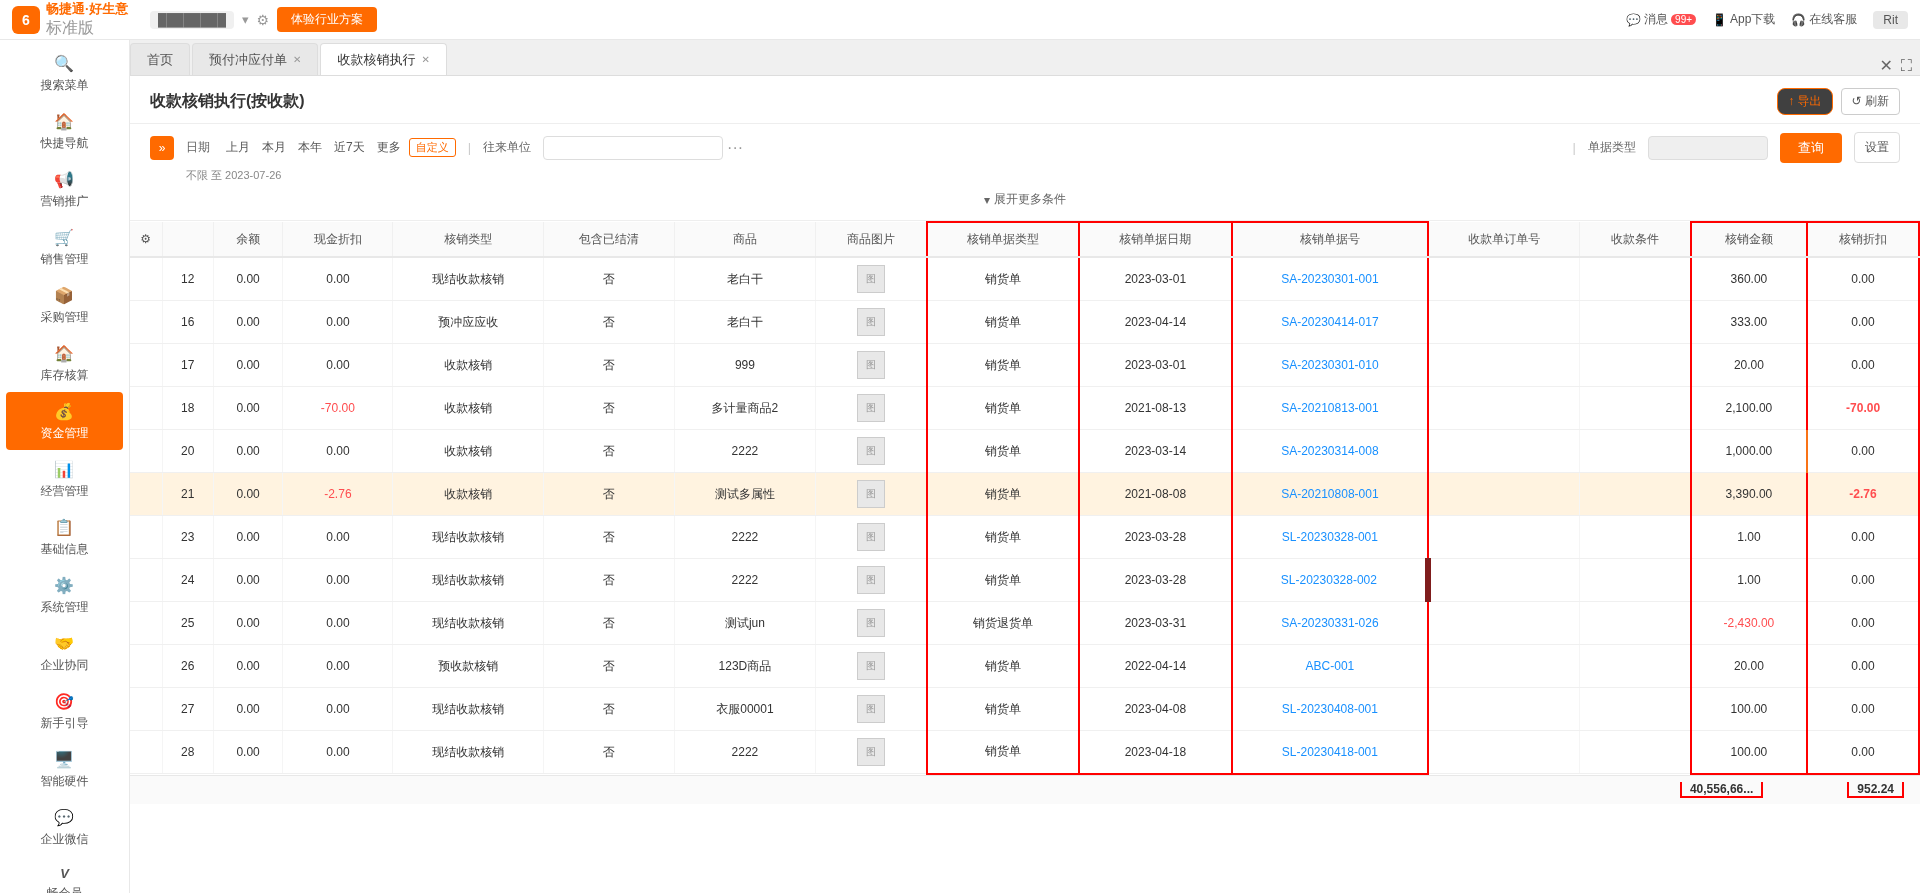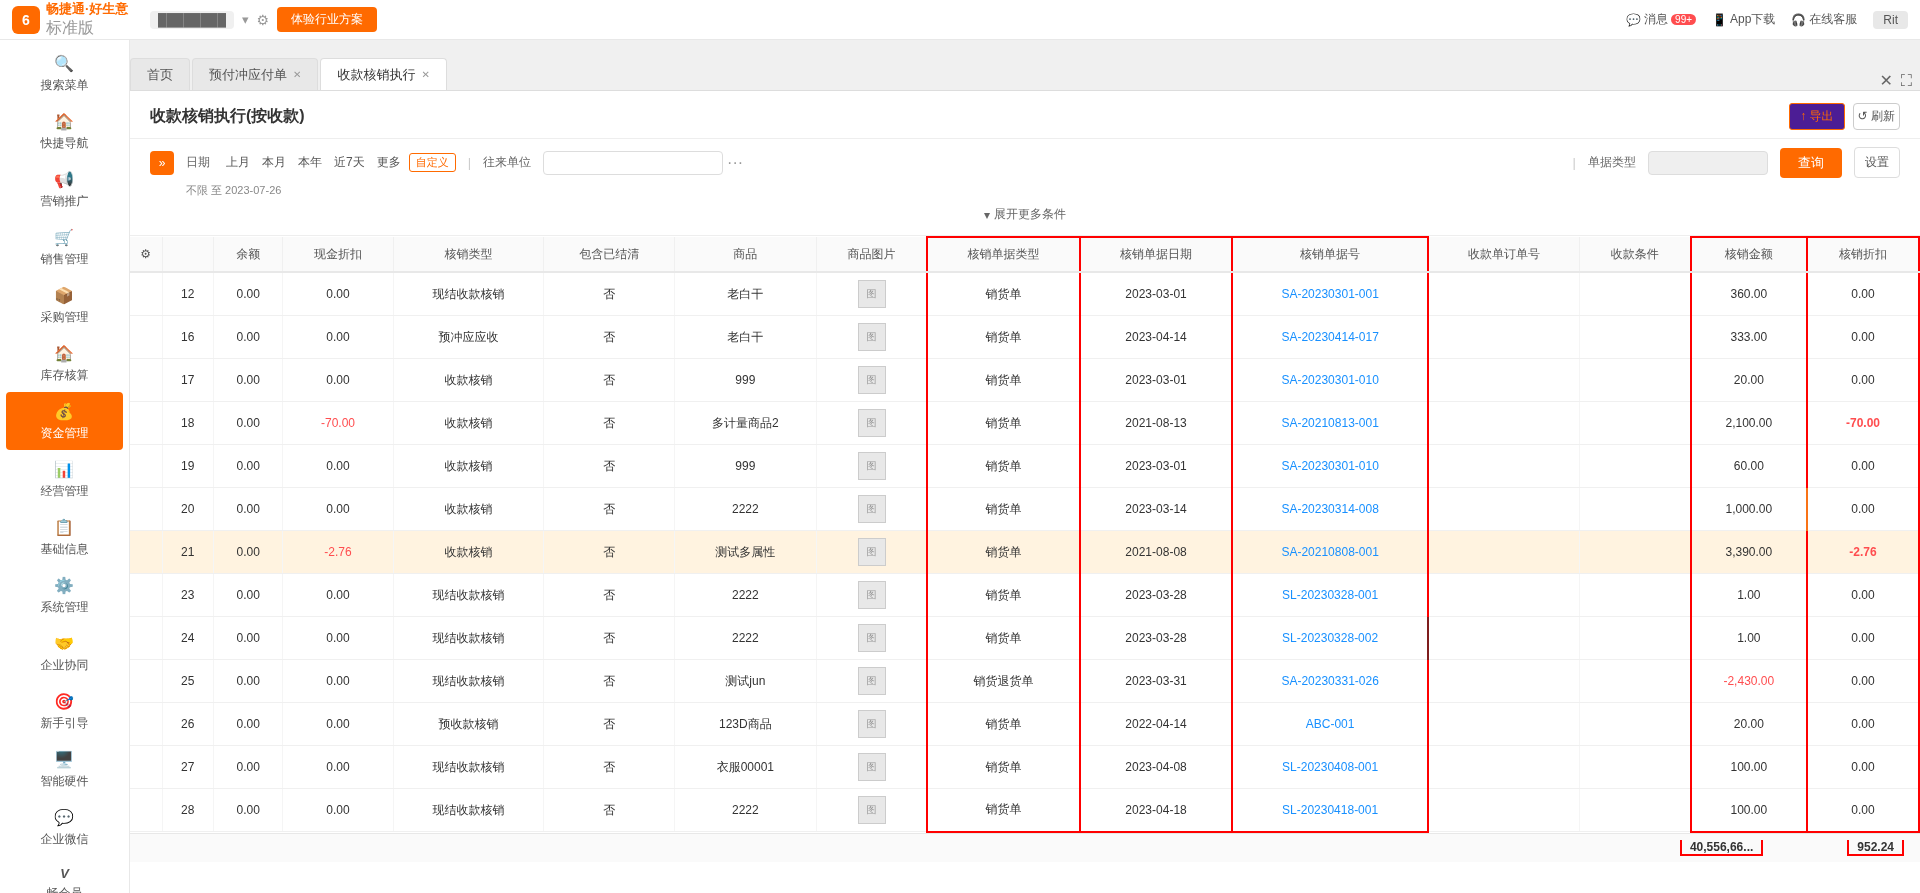--- a/index.html
+++ b/index.html
@@ -99,21 +99,21 @@
     
     .content-area {
       flex: 1;
       display: flex;
       flex-direction: column;
       overflow: hidden;
     }
 
     
     .tab-bar {
-      height: 51px;
+      height: 36px;
       background: #f0f0f0;
       display: flex;
       align-items: flex-end;
       border-bottom: 1px solid #ddd;
       padding-left: 0;
     }
     .tab {
       height: 32px;
       padding: 0 16px;
       display: flex;
@@ -154,32 +154,32 @@
       border-bottom: 1px solid #eee;
       display: flex;
       align-items: center;
       justify-content: space-between;
     }
     .page-title { font-size: 16px; font-weight: bold; color: #333; }
     .header-actions { display: flex; gap: 8px; }
     .btn-export {
       border: 1px solid #ff6a00;
       color: #ff6a00;
-      background: #4c1d95;
-      border-radius: 3px;
+      background: #404040;
+      border-radius: 8px;
       padding: 4px 10px;
       font-size: 12px;
       cursor: pointer;
     }
     .btn-refresh {
       border: 1px solid #ccc;
       color: #555;
       background: white;
       border-radius: 4px;
-      padding: 4px 4px;
+      padding: 4px 10px;
       font-size: 12px;
       cursor: pointer;
     }
 
     
     .filter-bar {
       background: #fff;
       padding: 8px 20px;
       border-bottom: 1px solid #eee;
     }
@@ -575,37 +575,20 @@
     <td style="border-left:2px solid #ff0000;border-right:2px solid #ff0000;">销货单</td>
     <td style="border-left:2px solid #ff0000;border-right:2px solid #ff0000;">2021-08-13</td>
     <td style="border-left:2px solid #ff0000;border-right:2px solid #ff0000;"><a class="link-cell" href="#">SA-20210813-001</a></td>
     <td></td>
     <td></td>
     <td style="border-left:2px solid #ff0000;border-right:2px solid #ff0000;">2,100.00</td>
     <td style="border-left:2px solid #ff0000;border-right:2px solid #ff0000;color:#ff4d4f;font-weight:bold;">-70.00</td>
   </tr>
             <tr>
     <td></td>
-    <td>19</td>
-    <td>0.00</td>
-    <td style="">0.00</td>
-    <td>收款核销</td>
-    <td>否</td>
-    <td>999</td>
-    <td><div style="width:28px;height:28px;background:#e8e8e8;border:1px solid #ccc;display:inline-flex;align-items:center;justify-content:center;font-size:10px;color:#999;">图</div></td>
-    <td style="border-left:2px solid #ff0000;border-right:2px solid #ff0000;">销货单</td>
-    <td style="border-left:2px solid #ff0000;border-right:2px solid #ff0000;">2023-03-01</td>
-    <td style="border-left:2px solid #ff0000;border-right:2px solid #ff0000;"><a class="link-cell" href="#">SA-20230301-010</a></td>
-    <td></td>
-    <td></td>
-    <td style="border-left:2px solid #ff0000;border-right:2px solid #ff0000;">60.00</td>
-    <td style="border-left:2px solid #ff0000;border-right:2px solid #ff0000;">0.00</td>
-  </tr>
-            <tr>
-    <td></td>
     <td>20</td>
     <td>0.00</td>
     <td style="">0.00</td>
     <td>收款核销</td>
     <td>否</td>
     <td>2222</td>
     <td><div style="width:28px;height:28px;background:#e8e8e8;border:1px solid #ccc;display:inline-flex;align-items:center;justify-content:center;font-size:10px;color:#999;">图</div></td>
     <td style="border-left:2px solid #ff0000;border-right:2px solid #ff0000;">销货单</td>
     <td style="border-left:2px solid #ff0000;border-right:2px solid #ff0000;">2023-03-14</td>
     <td style="border-left:2px solid #ff0000;border-right:2px solid #ff0000;"><a class="link-cell" href="#">SA-20230314-008</a></td>
@@ -652,21 +635,21 @@
     <td></td>
     <td>24</td>
     <td>0.00</td>
     <td style="">0.00</td>
     <td>现结收款核销</td>
     <td>否</td>
     <td>2222</td>
     <td><div style="width:28px;height:28px;background:#e8e8e8;border:1px solid #ccc;display:inline-flex;align-items:center;justify-content:center;font-size:10px;color:#999;">图</div></td>
     <td style="border-left:2px solid #ff0000;border-right:2px solid #ff0000;">销货单</td>
     <td style="border-left:2px solid #ff0000;border-right:2px solid #ff0000;">2023-03-28</td>
-    <td style="border-left:2px solid #ff0000;border-right:2px solid #7f1d1d;border-radius:8px;"><a class="link-cell" href="#">SL-20230328-002</a></td>
+    <td style="border-left:2px solid #ff0000;border-right:6px solid #7f1d1d;border-radius:8px;"><a class="link-cell" href="#">SL-20230328-002</a></td>
     <td></td>
     <td></td>
     <td style="border-left:2px solid #ff0000;border-right:2px solid #ff0000;">1.00</td>
     <td style="border-left:2px solid #ff0000;border-right:2px solid #ff0000;">0.00</td>
   </tr>
             <tr>
     <td></td>
     <td>25</td>
     <td>0.00</td>
     <td style="">0.00</td>

